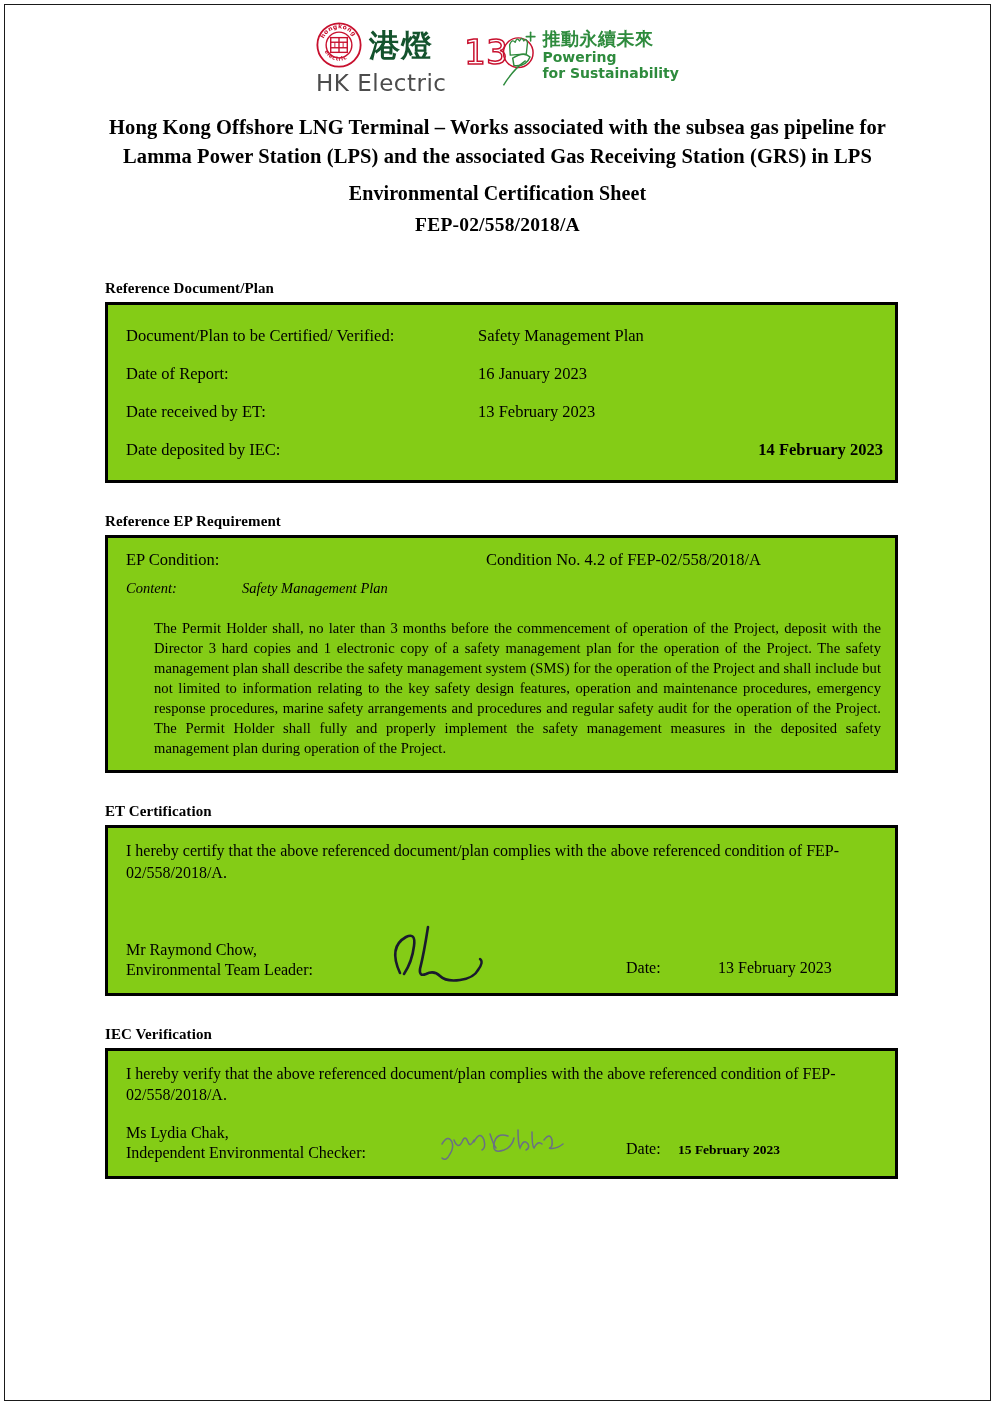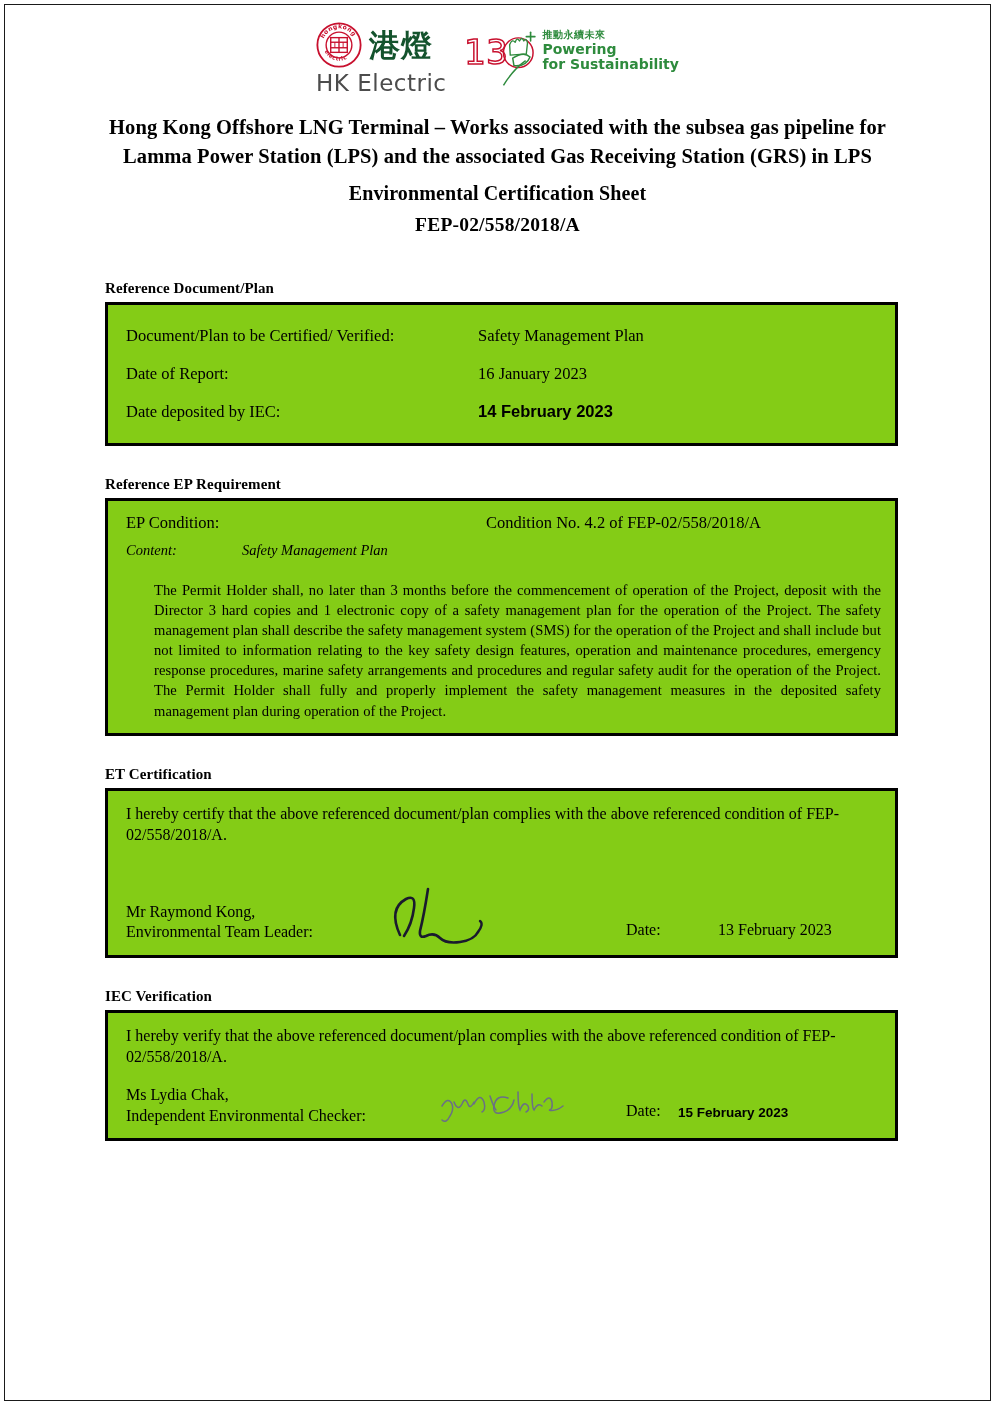--- a/index.html
+++ b/index.html
@@ -75,21 +75,21 @@
     margin-top: -2px;
   }
   .anniv-mark { width: 74px; height: 62px; display:block; }
   .anniv-text {
     display: flex; flex-direction: column;
     line-height: 1.05;
     margin-top: 4px;
   }
   .anniv-cn {
     font-family: "DejaVu Sans", sans-serif;
-    font-size: 10px;
+    font-size: 18px;
     color: #2e8b3d;
     letter-spacing: 0.5px;
     font-weight: 600;
   }
   .anniv-en1, .anniv-en2 {
     font-family: "DejaVu Sans", sans-serif;
     color: #2e8b3d;
     font-weight: 600;
   }
   .anniv-en1 { font-size: 14px; margin-top: 1px; }
@@ -141,23 +141,24 @@
   .kv-table { width: 100%; border-collapse: collapse; }
   .kv-table td {
     font-size: 16.5px;
     padding: 9px 0 9px 0;
     vertical-align: top;
     line-height: 1.2;
   }
   .kv-label { width: 360px; padding-left: 8px !important; }
   .kv-value { }
   .filled {
-    font-family: Liberation Sans, sans-serif;
+    font-family: Liberation Serif, serif;
     font-size: 13.5px;
     font-weight: bold;
+    text-align: right;
   }
 
   
   .ep-row {
     display: flex;
     font-size: 16.5px;
     padding-left: 8px;
     line-height: 1.2;
   }
   .ep-label { width: 360px; }
@@ -286,20 +287,24 @@
         <tbody>
           <tr>
             <td class="kv-label">Document/Plan to be Certified/ Verified:</td>
             <td class="kv-value">Safety Management Plan</td>
           </tr>
           <tr>
             <td class="kv-label">Date of Report:</td>
             <td class="kv-value">16 January 2023</td>
           </tr>
           <tr>
+            <td class="kv-label">Date received by ET:</td>
+            <td class="kv-value">13 February 2023</td>
+          </tr>
+          <tr>
             <td class="kv-label">Date deposited by IEC:</td>
             <td class="kv-value filled">14 February 2023</td>
           </tr>
         </tbody>
       </table>
     </div>
   </div>
 
   <div class="section sec-gap">
     <div class="section-head">Reference EP Requirement</div>
@@ -315,21 +320,21 @@
       <div class="ep-body">The Permit Holder shall, no later than 3 months before the commencement of operation of the Project, deposit with the Director 3 hard copies and 1 electronic copy of a safety management plan for the operation of the Project. The safety management plan shall describe the safety management system (SMS) for the operation of the Project and shall include but not limited to information relating to the key safety design features, operation and maintenance procedures, emergency response procedures, marine safety arrangements and procedures and regular safety audit for the operation of the Project. The Permit Holder shall fully and properly implement the safety management measures in the deposited safety management plan during operation of the Project.</div>
     </div>
   </div>
 
   <div class="section sec-gap">
     <div class="section-head">ET Certification</div>
     <div class="box">
       <div class="cert-text">I hereby certify that the above referenced document/plan complies with the above referenced condition of FEP-02/558/2018/A.</div>
       <div class="sign-row sign-row-et">
         <div class="signer">
-          <div>Mr Raymond Kong,</div>
+          <div>Mr Raymond Chow,</div>
           <div>Environmental Team Leader:</div>
         </div>
         <div class="sig-holder">
           <svg class="sig-et" viewBox="0 0 130 62">
             <path d="M 20 50 q -12 -26 6 -36 q 10 -5 8 9 q -2 16 -10 28" fill="none" stroke="#1a1a2e" stroke-width="2.6" stroke-linecap="round"></path>
             <path d="M 48 4 q -4 26 -8 42 q -1 8 6 5 q 8 -4 14 2 q 6 6 20 4 q 14 -2 18 -10" fill="none" stroke="#1a1a2e" stroke-width="2.6" stroke-linecap="round" stroke-linejoin="round"></path>
             <path d="M 98 47 q 6 -8 2 -11" fill="none" stroke="#1a1a2e" stroke-width="2.4" stroke-linecap="round"></path>
           </svg>
         </div>
         <div class="date-label">Date:</div>

